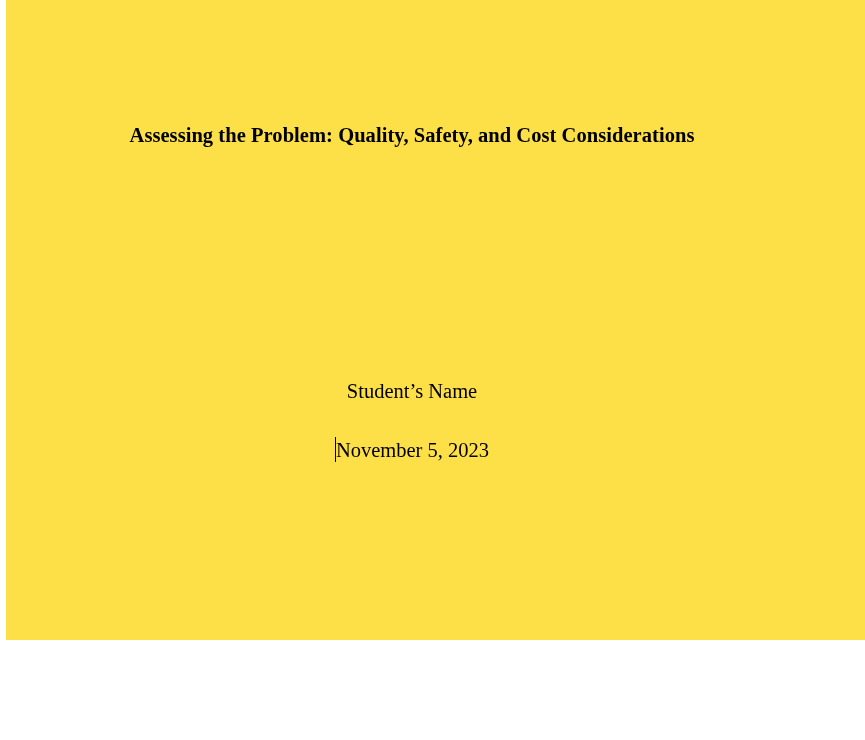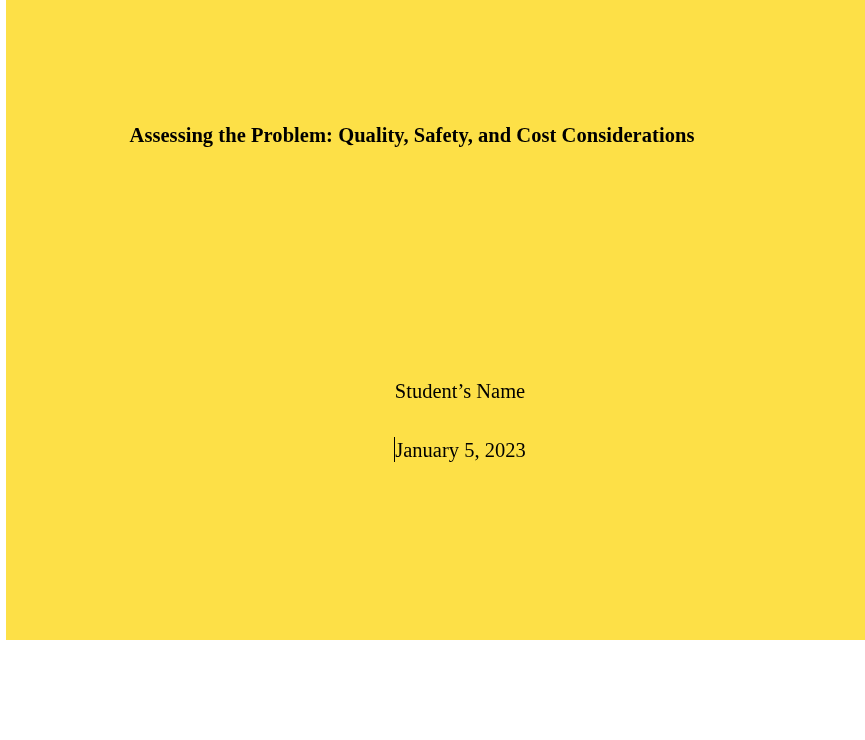--- a/index.html
+++ b/index.html
@@ -40,21 +40,20 @@
     white-space: nowrap;
   }
 
   
   .byline-block {
     position: absolute;
     top: 362px;
     left: 0;
     width: 812px;
     text-align: center;
-    padding-left: 48px;
   }
 
   .byline-line {
     font-size: 20.5px;
     font-weight: normal;
     line-height: 59px;   
     height: 59px;
     white-space: nowrap;
     position: relative;
   }
@@ -79,17 +78,17 @@
 <div class="page">
 
   <div class="doc-title">Assessing the Problem: Quality, Safety, and Cost Considerations</div>
 
   <div class="byline-block">
 
     <div class="byline-line">Student’s Name</div>
 
 
 
-    <div class="byline-line caret-line"><span class="text-caret"></span><span>January 5, 2023</span></div>
+    <div class="byline-line caret-line"><span class="text-caret"></span><span>November 5, 2023</span></div>
 
   </div>
 
 </div>
 
 </body></html>

